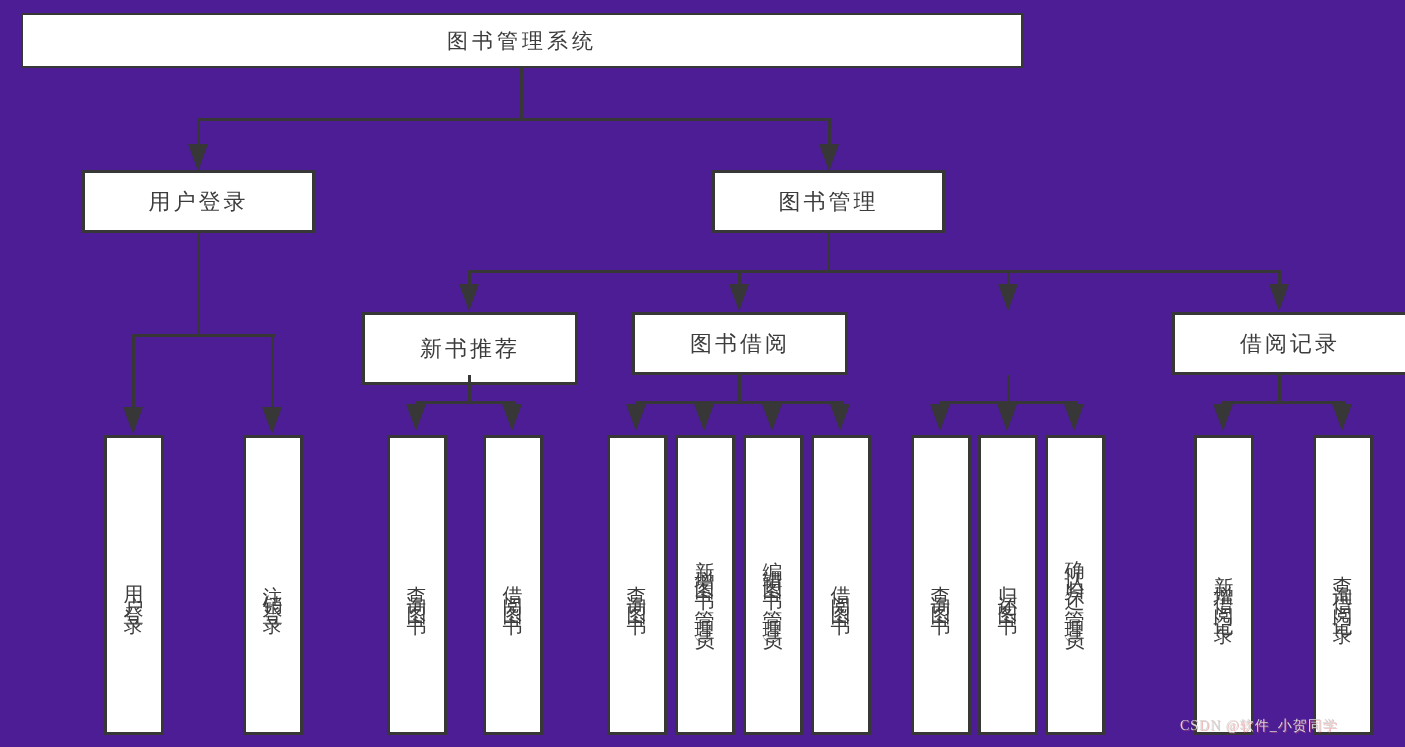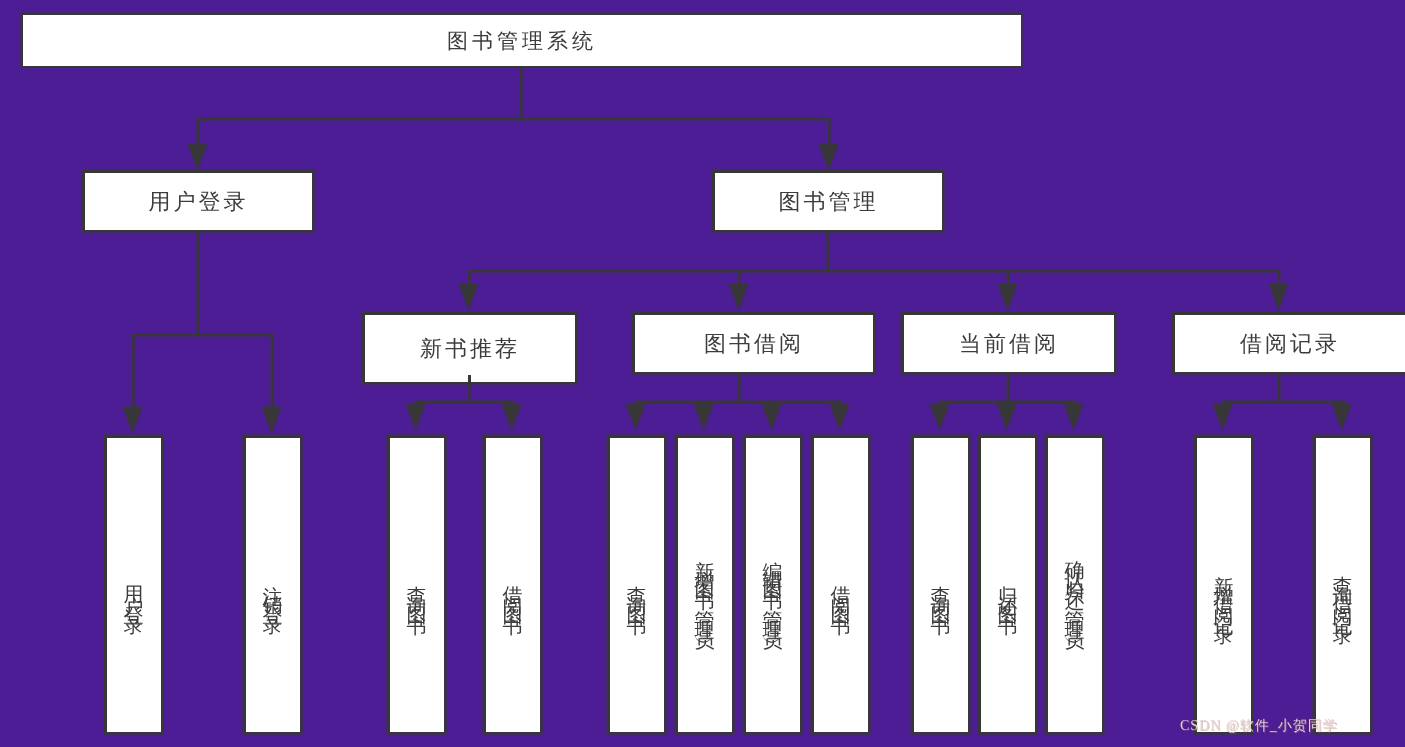--- a/index.html
+++ b/index.html
@@ -75,25 +75,22 @@
   <div class="v" style="left:738px;top:270px;height:15px"></div>
   <div class="ah" style="left:729px;top:284px"></div>
   <div class="v" style="left:1007px;top:270px;height:15px"></div>
   <div class="ah" style="left:998px;top:284px"></div>
   <div class="v" style="left:1278px;top:270px;height:15px"></div>
   <div class="ah" style="left:1269px;top:284px"></div>
 
   <div class="box" style="left:362px;top:312px;width:216px;height:73px">
     <span>新书推荐</span>
   </div>
-  <div class="box" style="left:632px;top:312px;width:244px;height:63px">
+  <div class="box" style="left:632px;top:312px;width:216px;height:63px">
     <span>图书借阅</span>
-  </div>
-  <div class="box" style="left:901px;top:312px;width:216px;height:63px">
-    <span>当前借阅</span>
   </div>
   <div class="box" style="left:1172px;top:312px;width:236px;height:63px">
     <span>借阅记录</span>
   </div>
 
   <div class="v" style="left:468px;top:375px;height:29px"></div>
   <div class="h" style="left:415px;top:401px;width:100px"></div>
   <div class="ah" style="left:406px;top:404px"></div>
   <div class="ah" style="left:502px;top:404px"></div>
 

